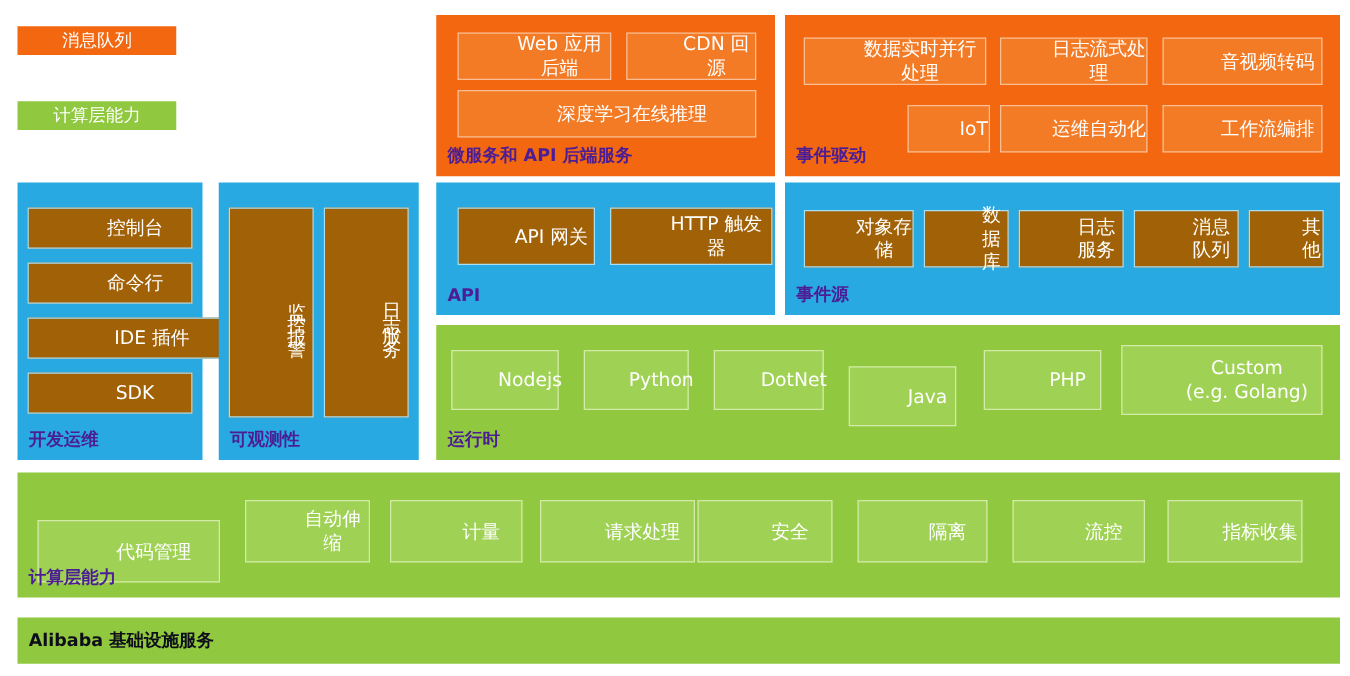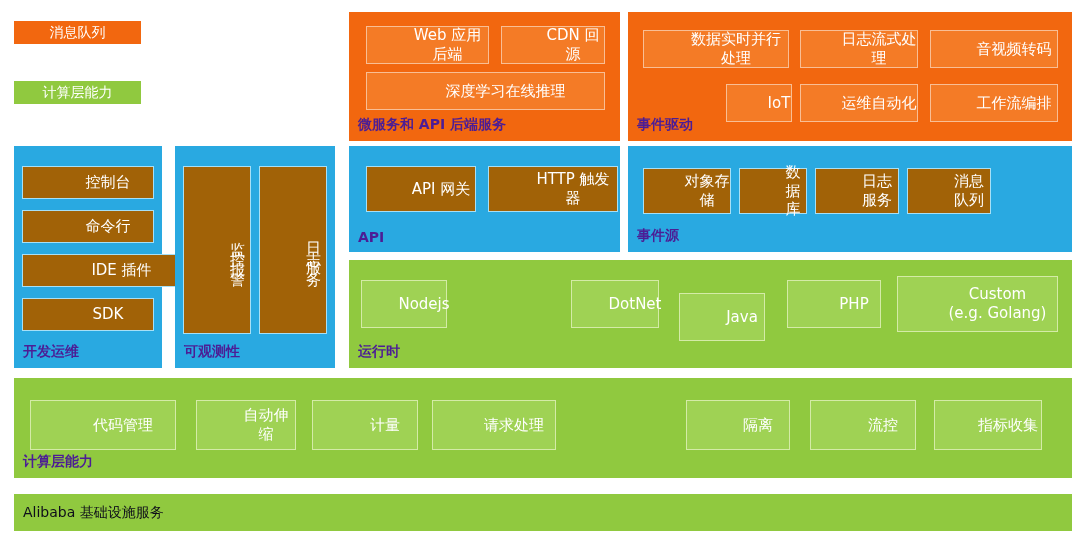--- a/index.html
+++ b/index.html
@@ -13,21 +13,21 @@
   .cell { position:absolute; display:flex; align-items:center; justify-content:center;
           color:#ffffff; font-size:15px; text-align:center; white-space:pre-line; line-height:1.25;padding-left:40px; }
   .orange .cell { background:#F47B26; border:1px solid #F9BE94; }
   .blue   .cell { background:#a16207; border:1px solid #A6E0F7; }
   .green  .cell { background:#9FD254; border:1px solid #D4EBA7; }
   .title { position:absolute; left:9px; bottom:7px; font-weight:bold; font-size:14px; color:#4c1d95; }
   .vcell { writing-mode:vertical-rl; text-orientation:upright; letter-spacing:10px; }
   .legend-bar { position:absolute; left:14px; width:127px; height:23px; display:flex;
                 align-items:center; justify-content:center; color:#ffffff; font-size:14px; }
   .infra-title { position:absolute; left:9px; top:0; height:100%; display:flex; align-items:center;
-                 font-weight:normal; font-size:14px; color:#0E0E1A; }
+                 font-weight:bold; font-size:14px; color:#0E0E1A; }
 </style>
 </head>
 <body>
 
 <div class="canvas">
 
   <div class="legend-bar orange" style="top:21px">消息队列</div>
   <div class="legend-bar green" style="top:81px">计算层能力</div>
 
   <div class="block orange" style="left:349px; top:12px; width:271px; height:129px">
@@ -65,38 +65,41 @@
     <div class="cell" style="left:17px; top:20px; width:110px; height:46px">API 网关</div>
     <div class="cell" style="left:139px; top:20px; width:130px; height:46px">HTTP 触发器</div>
     <div class="title">API</div>
   </div>
 
   <div class="block blue" style="left:628px; top:146px; width:444px; height:106px">
     <div class="cell" style="left:15px; top:22px; width:88px; height:46px">对象存储</div>
     <div class="cell" style="left:111px; top:22px; width:68px; height:46px">数据库</div>
     <div class="cell" style="left:187px; top:22px; width:84px; height:46px">日志服务</div>
     <div class="cell" style="left:279px; top:22px; width:84px; height:46px">消息队列</div>
+    <div class="cell" style="left:371px; top:22px; width:60px; height:46px">其他</div>
     <div class="title">事件源</div>
   </div>
 
   <div class="block green" style="left:349px; top:260px; width:723px; height:108px">
     <div class="cell" style="left:12px; top:20px; width:86px; height:48px">Nodejs</div>
+    <div class="cell" style="left:118px; top:20px; width:84px; height:48px">Python</div>
     <div class="cell" style="left:222px; top:20px; width:88px; height:48px">DotNet</div>
     <div class="cell" style="left:330px; top:33px; width:86px; height:48px">Java</div>
     <div class="cell" style="left:548px; top:16px; width:161px; height:56px">Custom
 (e.g. Golang)</div>
     <div class="cell" style="left:438px; top:20px; width:94px; height:48px">PHP</div>
     <div class="title">运行时</div>
   </div>
 
   <div class="block green" style="left:14px; top:378px; width:1058px; height:100px">
-    <div class="cell" style="left:16px; top:22px; width:146px; height:50px">代码管理</div>
+    <div class="cell" style="left:16px; top:38px; width:146px; height:50px">代码管理</div>
     <div class="cell" style="left:182px; top:22px; width:100px; height:50px">自动伸缩</div>
     <div class="cell" style="left:298px; top:22px; width:106px; height:50px">计量</div>
     <div class="cell" style="left:418px; top:22px; width:124px; height:50px">请求处理</div>
+    <div class="cell" style="left:544px; top:22px; width:108px; height:50px">安全</div>
     <div class="cell" style="left:672px; top:22px; width:104px; height:50px">隔离</div>
     <div class="cell" style="left:796px; top:22px; width:106px; height:50px">流控</div>
     <div class="cell" style="left:920px; top:22px; width:108px; height:50px">指标收集</div>
     <div class="title">计算层能力</div>
   </div>
 
   <div class="block green" style="left:14px; top:494px; width:1058px; height:37px">
     <div class="infra-title">Alibaba 基础设施服务</div>
   </div>
 

